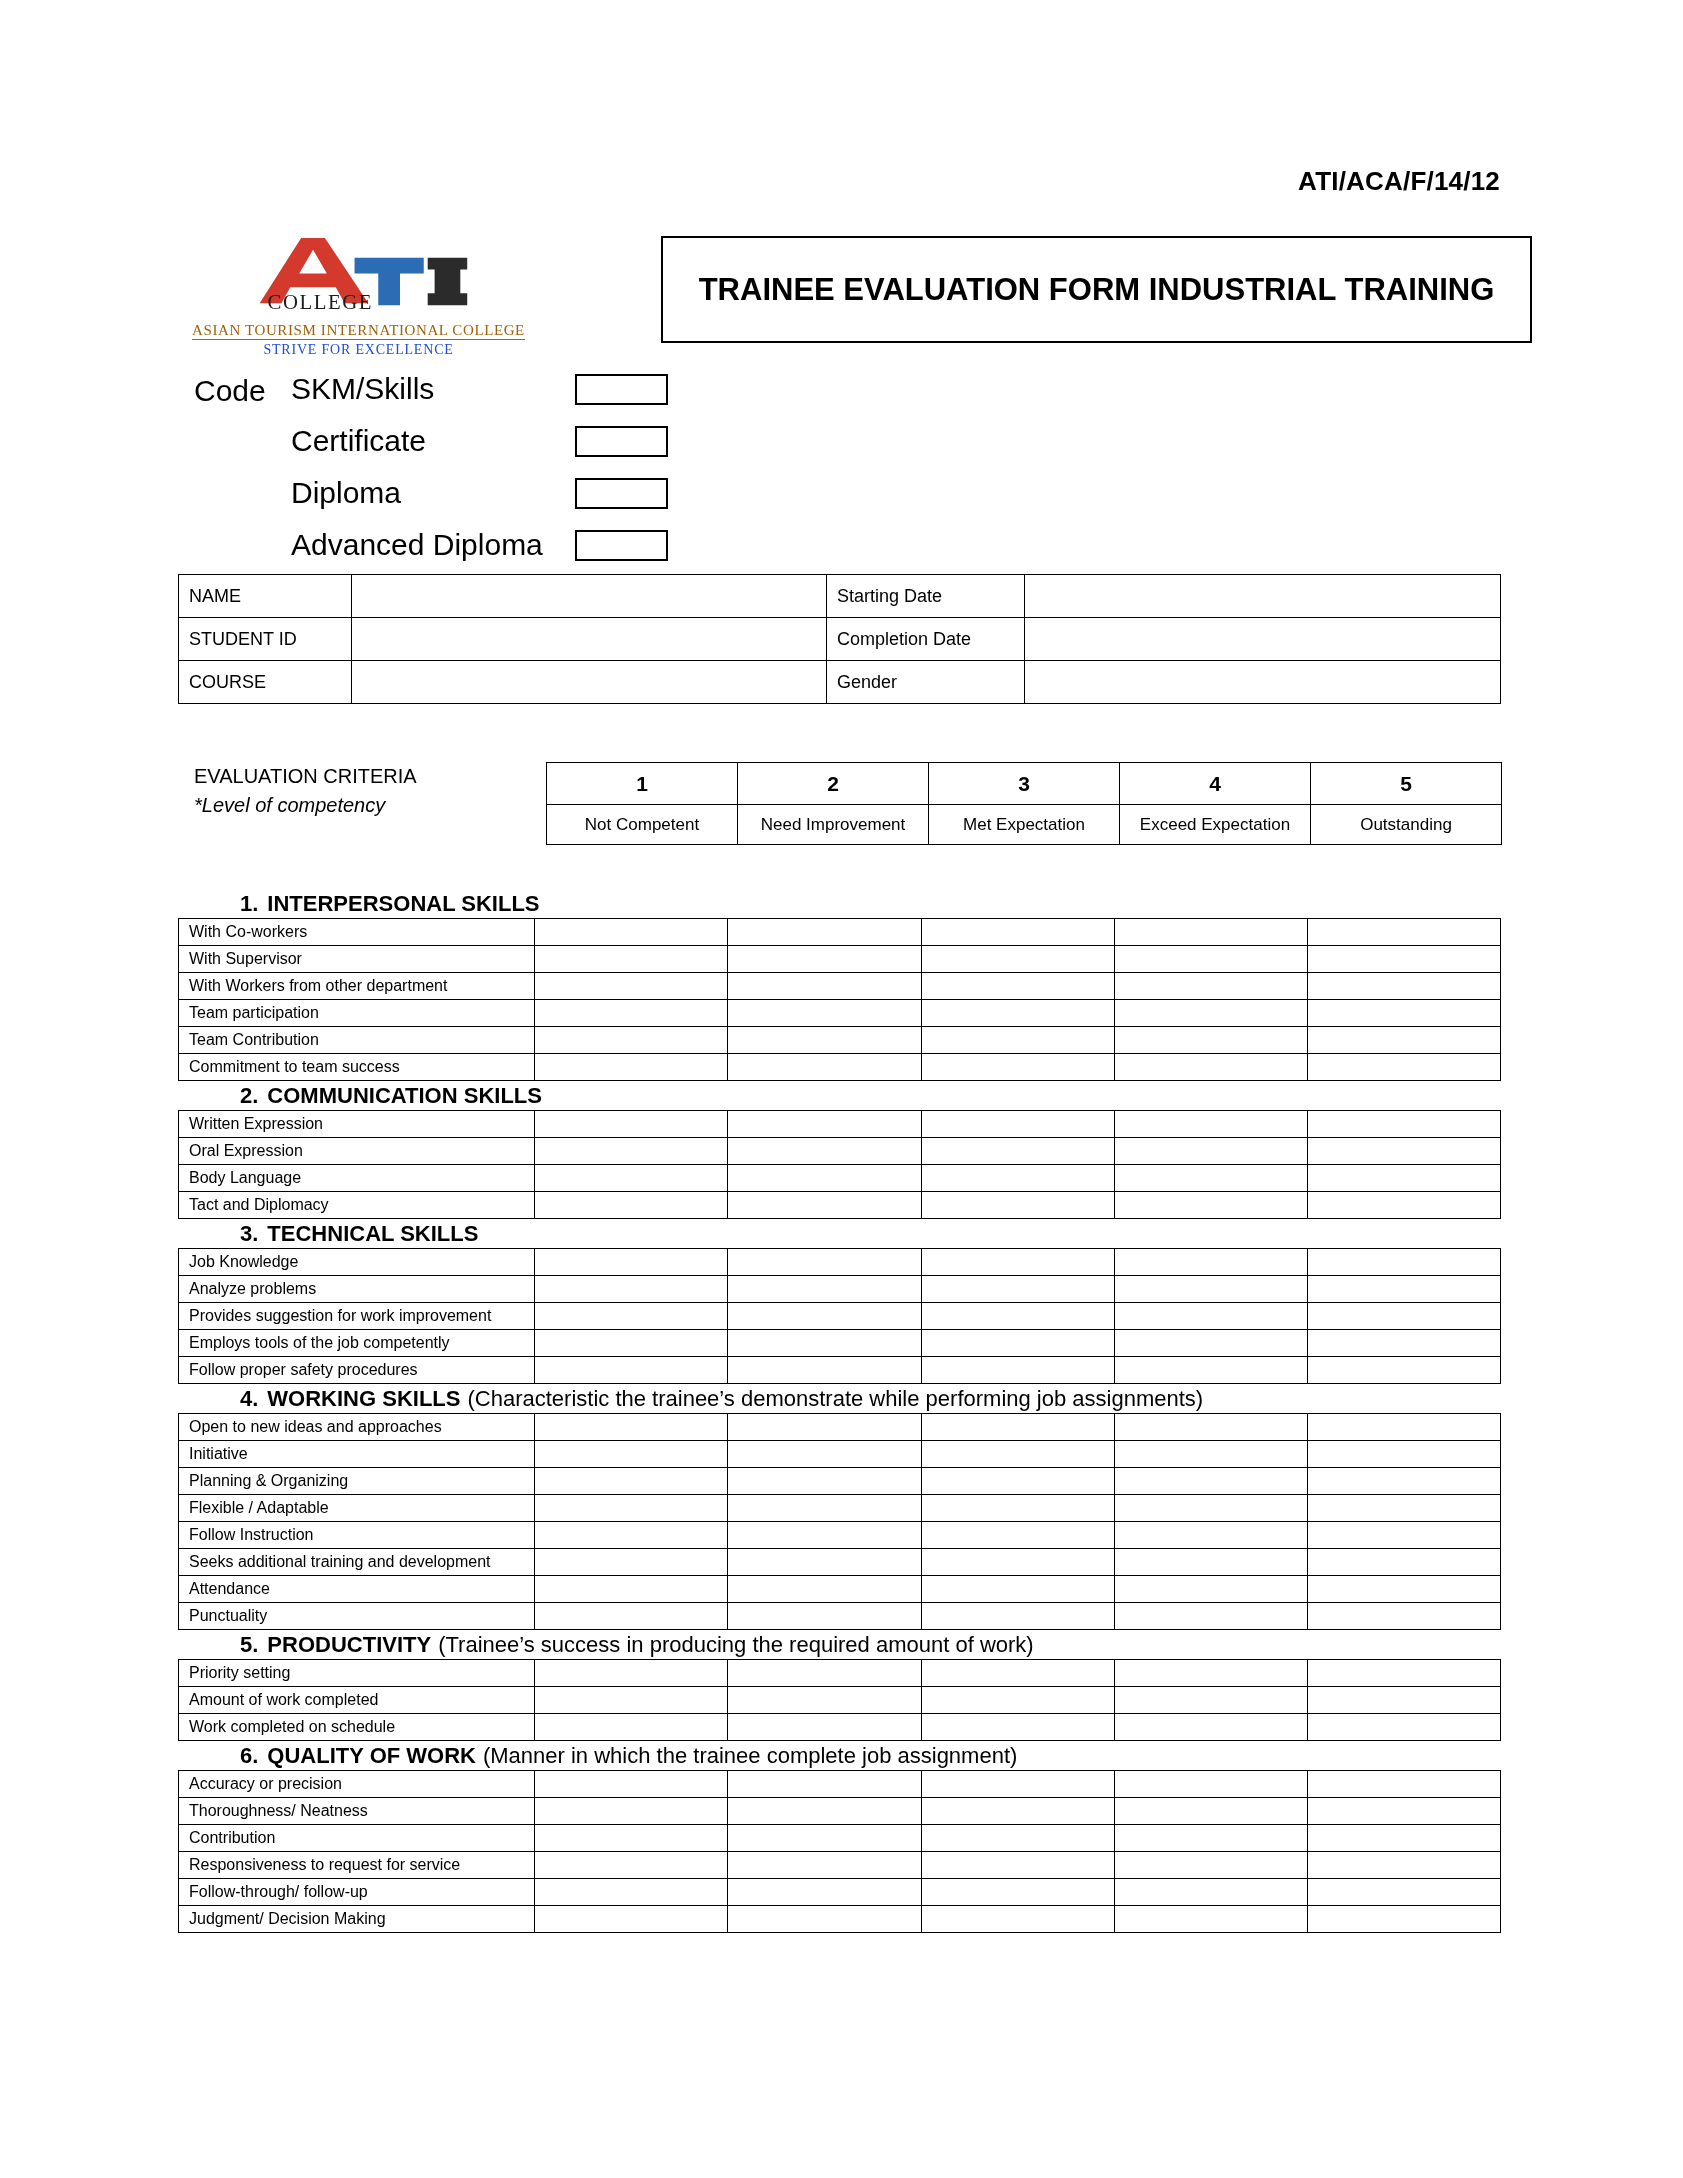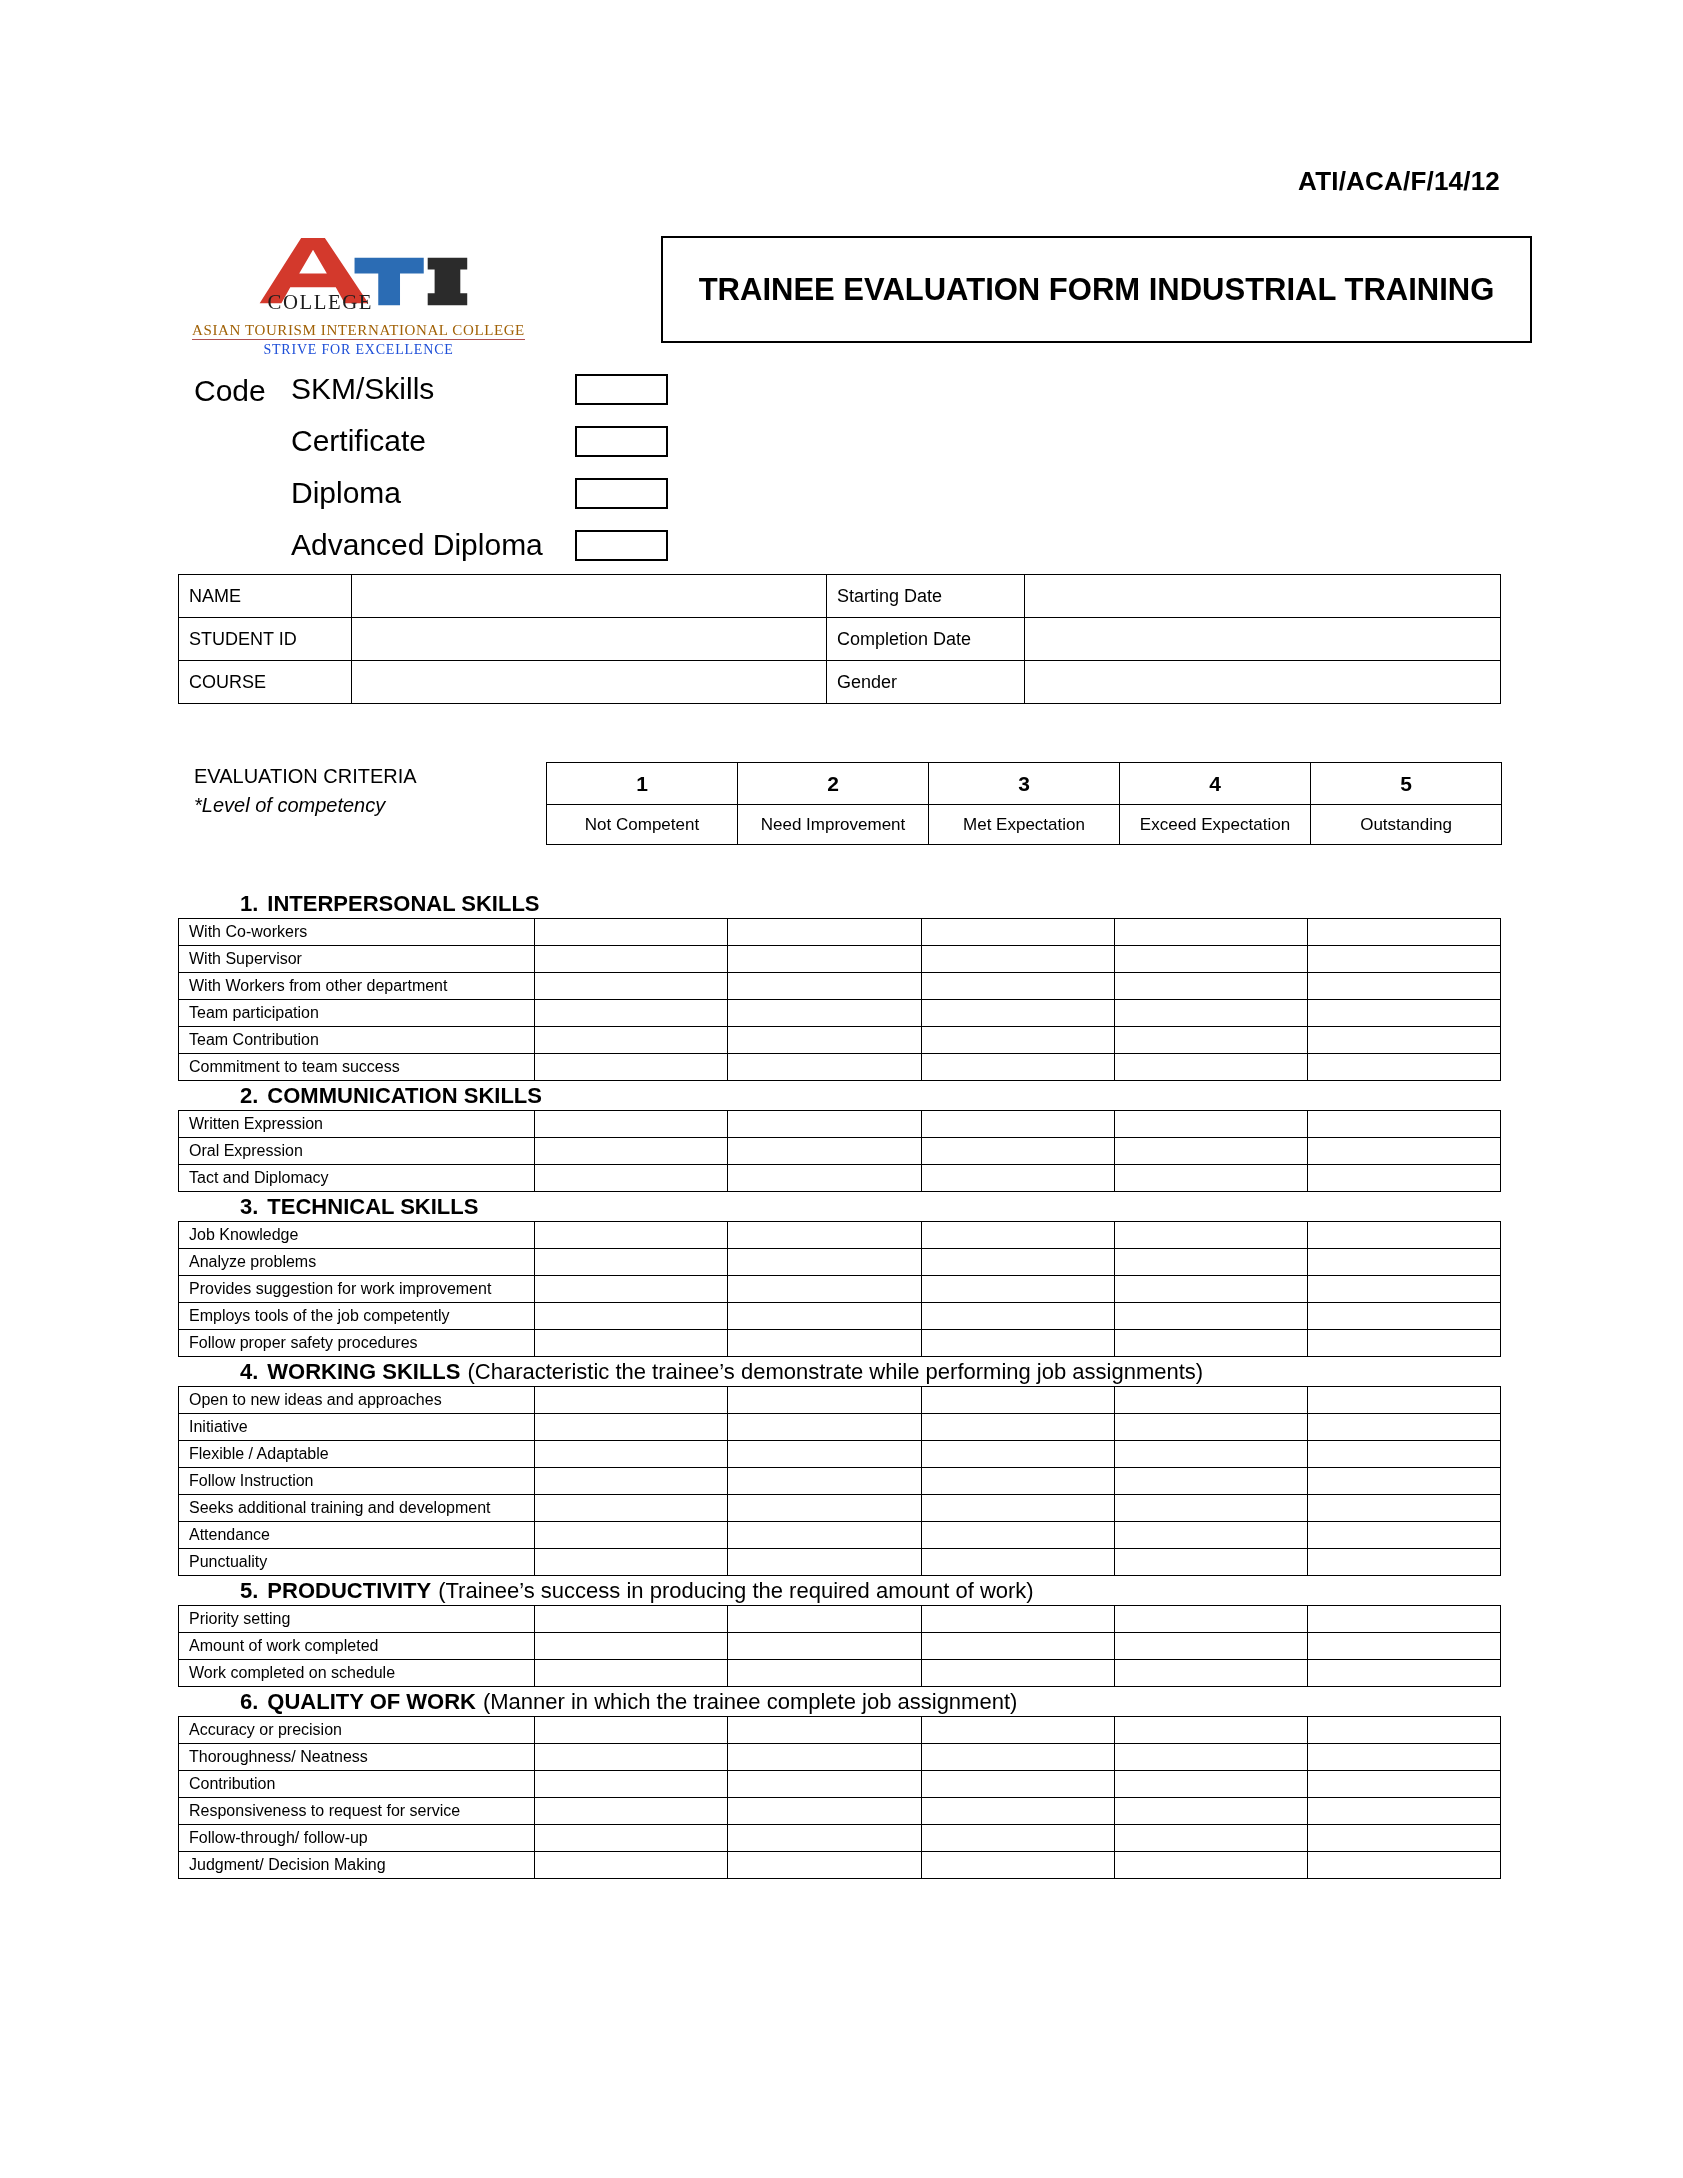--- a/index.html
+++ b/index.html
@@ -403,20 +403,28 @@
           </tr>
           <tr>
             <td class="item">Oral Expression</td>
             <td class="cell"></td>
             <td class="cell"></td>
             <td class="cell"></td>
             <td class="cell"></td>
             <td class="cell"></td>
           </tr>
           <tr>
+            <td class="item">Body Language</td>
+            <td class="cell"></td>
+            <td class="cell"></td>
+            <td class="cell"></td>
+            <td class="cell"></td>
+            <td class="cell"></td>
+          </tr>
+          <tr>
             <td class="item">Tact and Diplomacy</td>
             <td class="cell"></td>
             <td class="cell"></td>
             <td class="cell"></td>
             <td class="cell"></td>
             <td class="cell"></td>
           </tr>
         </tbody>
       </table>
       <div class="section-heading">
@@ -484,20 +492,28 @@
           </tr>
           <tr>
             <td class="item">Initiative</td>
             <td class="cell"></td>
             <td class="cell"></td>
             <td class="cell"></td>
             <td class="cell"></td>
             <td class="cell"></td>
           </tr>
           <tr>
+            <td class="item">Planning &amp; Organizing</td>
+            <td class="cell"></td>
+            <td class="cell"></td>
+            <td class="cell"></td>
+            <td class="cell"></td>
+            <td class="cell"></td>
+          </tr>
+          <tr>
             <td class="item">Flexible / Adaptable</td>
             <td class="cell"></td>
             <td class="cell"></td>
             <td class="cell"></td>
             <td class="cell"></td>
             <td class="cell"></td>
           </tr>
           <tr>
             <td class="item">Follow Instruction</td>
             <td class="cell"></td>

